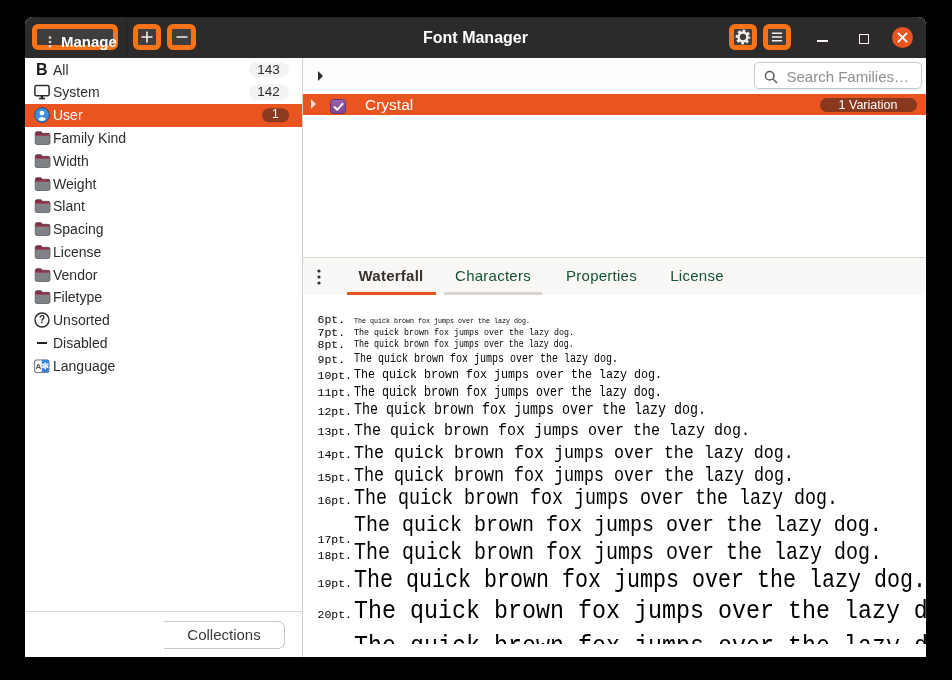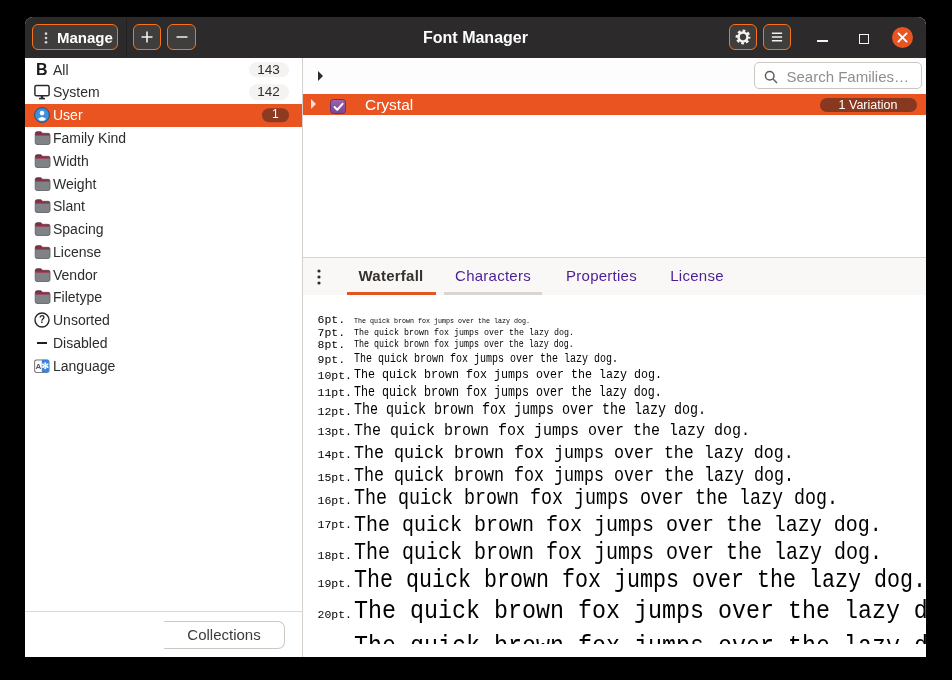--- a/index.html
+++ b/index.html
@@ -8,21 +8,21 @@
   #page { position:relative; width:952px; height:680px; background:#000; }
 
   
   #win { position:absolute; left:25px; top:17px; width:901px; height:640px;
          background:#ffffff; border-radius:8px 8px 0 0; }
 
   
   #titlebar { position:absolute; left:25px; top:17px; width:901px; height:41px;
               background:#2c2a2a; border-radius:8px 8px 0 0; }
   .tbtn { position:absolute; background:#403d3d; border-radius:6px; top:6.5px; height:26px;
-          border:1px solid #f97316; }
+          border:5px solid #f97316; }
   #btn-manage { left:7px; width:86px; color:#fff; }
   #btn-manage .lbl { position:absolute; left:24px; top:4px; font-weight:bold; font-size:15px; color:#ffffff; }
   #btn-plus { left:108px; width:28px; }
   #btn-minus { left:142px; width:29px; }
   .plusicon { position:absolute; left:50%; top:50%; transform:translate(-50%,-50%); width:13px; height:13px; }
   #tb-sep { position:absolute; left:101px; top:1px; width:1px; height:39px; background:#232020; }
   #title { position:absolute; left:0; top:12px; width:901px; text-align:center;
            font-weight:bold; font-size:16px; color:#ffffff; }
   #btn-gear { left:704px; width:28px; }
   #btn-burger { left:738px; width:28px; }
@@ -66,21 +66,21 @@
   #crow-name { position:absolute; left:62.5px; top:2.3px; font-size:15.5px; color:#fff; }
   #crow-badge { position:absolute; right:9.5px; top:3.9px; width:97px; height:14.5px; border-radius:7.5px;
                 background:#87381f; text-align:center; font-size:12.5px; color:#fff; line-height:14.5px; }
 
   
   #tabbar { position:absolute; left:302.5px; top:257px; width:623.5px; height:38px; background:#f9f8f7;
             border-top:1px solid #d8d4d0; }
   #tab-dots { position:absolute; left:14px; top:9px; width:4px; color:#2b2b2b; }
   .tab { position:absolute; top:0; height:38px; font-size:15px; line-height:36px; text-align:center; letter-spacing:0.25px; }
   .tab.active { font-weight:bold; color:#36312c; }
-  .tab.inactive { color:#4c1d95; }
+  .tab.inactive { color:#14532d; }
   .underline { position:absolute; top:34px; height:4px; }
 
   
   #waterfall { position:absolute; left:302.5px; top:295px; width:623.5px; height:348.5px; background:#fff; overflow:hidden; }
   #wf-bottom { position:absolute; left:302.5px; top:643.5px; width:623.5px; height:13.5px; background:#fff; }
   .wline { position:absolute; white-space:nowrap; font-family:"Liberation Mono", monospace; color:#000;
            transform-origin:0 0; }
   .wlabel { position:absolute; white-space:nowrap; font-family:"Liberation Mono", monospace; color:#000;
             font-size:11.5px; }
 </style>
@@ -308,21 +308,21 @@
     <div class="wlabel" style="left:15px;top:110.62px;line-height:11.5px;">12pt.</div>
     <div class="wline" style="left:51.5px;top:107.26px;font-size:16.000px;line-height:16.000px;transform:scaleX(0.83333);">The quick brown fox jumps over the lazy dog.</div>
     <div class="wlabel" style="left:15px;top:131.42px;line-height:11.5px;">13pt.</div>
     <div class="wline" style="left:51.5px;top:127.07px;font-size:17.333px;line-height:17.333px;transform:scaleX(0.86538);">The quick brown fox jumps over the lazy dog.</div>
     <div class="wlabel" style="left:15px;top:153.92px;line-height:11.5px;">14pt.</div>
     <div class="wline" style="left:51.5px;top:148.57px;font-size:18.667px;line-height:18.667px;transform:scaleX(0.89286);">The quick brown fox jumps over the lazy dog.</div>
     <div class="wlabel" style="left:15px;top:177.12px;line-height:11.5px;">15pt.</div>
     <div class="wline" style="left:51.5px;top:170.78px;font-size:20.000px;line-height:20.000px;transform:scaleX(0.83333);">The quick brown fox jumps over the lazy dog.</div>
     <div class="wlabel" style="left:15px;top:200.32px;line-height:11.5px;">16pt.</div>
     <div class="wline" style="left:51.5px;top:192.99px;font-size:21.333px;line-height:21.333px;transform:scaleX(0.85938);">The quick brown fox jumps over the lazy dog.</div>
-    <div class="wlabel" style="left:15px;top:224px;line-height:11.5px;text-align:right;">17pt.</div>
+    <div class="wlabel" style="left:15px;top:239px;line-height:11.5px;text-align:right;">17pt.</div>
     <div class="wline" style="left:51.5px;top:219.19px;font-size:22.667px;line-height:22.667px;transform:scaleX(0.88235);">The quick brown fox jumps over the lazy dog.</div>
     <div class="wlabel" style="left:15px;top:254.82px;line-height:11.5px;">18pt.</div>
     <div class="wline" style="left:51.5px;top:245.50px;font-size:24.000px;line-height:24.000px;transform:scaleX(0.83333);">The quick brown fox jumps over the lazy dog.</div>
     <div class="wlabel" style="left:15px;top:283.42px;line-height:11.5px;">19pt.</div>
     <div class="wline" style="left:51.5px;top:273.10px;font-size:25.333px;line-height:25.333px;transform:scaleX(0.85526);">The quick brown fox jumps over the lazy dog.</div>
     <div class="wlabel" style="left:15px;top:314.42px;line-height:11.5px;">20pt.</div>
     <div class="wline" style="left:51.5px;top:303.11px;font-size:26.667px;line-height:26.667px;transform:scaleX(0.87500);">The quick brown fox jumps over the lazy dog.</div>
 
     <div class="wline" style="left:51.5px;top:337.91px;font-size:28.000px;line-height:28.000px;transform:scaleX(0.83333);">The quick brown fox jumps over the lazy dog.</div>
   </div>

